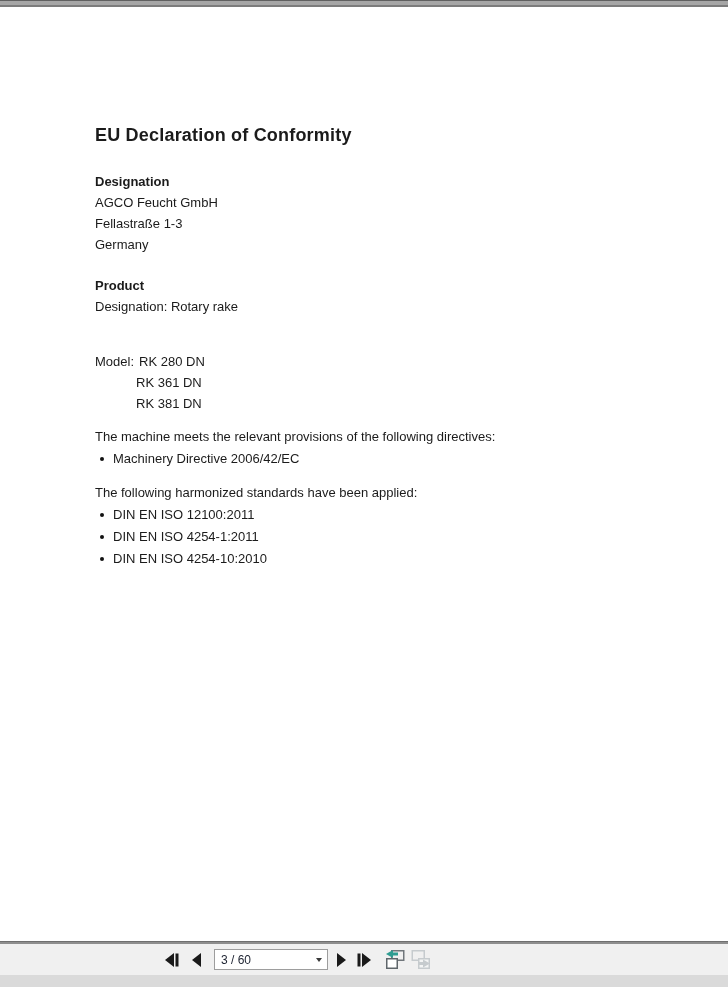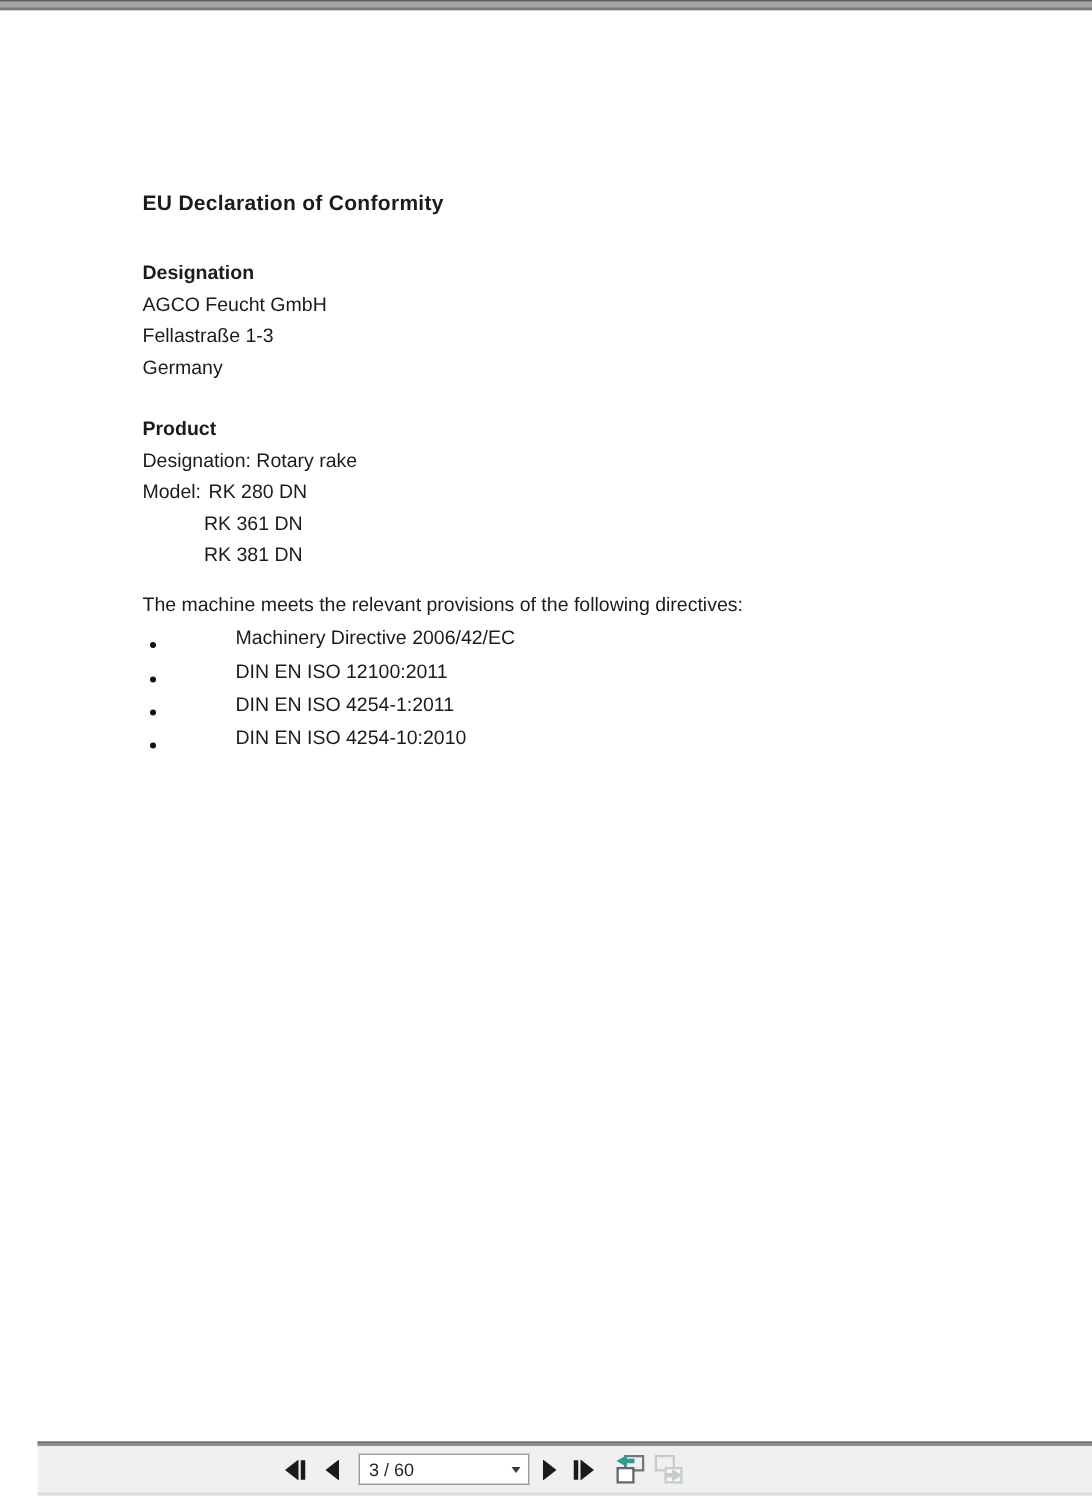--- a/index.html
+++ b/index.html
@@ -27,49 +27,49 @@
     background: #ffffff;
     overflow: hidden;
   }
   .doc-page {
     padding: 119px 60px 0 95px;
     color: #1b1b1b;
     font-size: 13px;
     line-height: 21px;
   }
   .doc-title {
-    font-size: 14px;
+    font-size: 18px;
     font-weight: bold;
     line-height: 18px;
     margin: 0 0 0 0;
     letter-spacing: 0.2px;
   }
   .section-heading {
     font-weight: bold;
     margin-top: 27px;
   }
   .section-heading.product { margin-top: 20px; }
   .line { }
-  .model-row { display: flex; }
+  .model-row { display: flex; margin-top: 34px; }
   .model-label { }
   .model-value { margin-left: 5px; }
   .model-indent { padding-left: 41px; }
   .para { margin-top: 12px; }
-  .bullet-row { display: flex; align-items: center; line-height: 22px; gap: 44px; }
+  .bullet-row { display: flex; align-items: flex-start; line-height: 22px; }
   .bullet-dot {
     width: 4px; height: 4px; border-radius: 50%;
     background: #111;
     margin: 9px 9px 0 5px;
     flex: 0 0 auto;
   }
   .bullet-list { margin-top: 1px; }
   .signature { margin-top: 21px; }
 
   
-  .bottom-area { position: absolute; left: 0; right: 0; bottom: 0; height: 36px; padding-left: 25px; }
+  .bottom-area { position: absolute; left: 0; right: 0; bottom: 0; height: 56px; }
   .toolbar-top-edge { height: 3px; background: #8e8e8e; border-top: 1px solid #6f6f6f; }
   .toolbar {
     height: 31px;
     background: #f0f0f0;
     display: flex;
     align-items: center;
   }
   .status-strip { height: 12px; background: #dadada; }
 
   .nav-group {
@@ -150,20 +150,21 @@
     <div class="line model-indent">RK 381 DN</div>
 
     <div class="para">The machine meets the relevant provisions of the following directives:</div>
     <div class="bullet-list">
       <div class="bullet-row">
         <span class="bullet-dot"></span>
         <span>Machinery Directive 2006/42/EC</span>
       </div>
     </div>
 
+    <div class="para">The following harmonized standards have been applied:</div>
     <div class="bullet-list">
       <div class="bullet-row">
         <span class="bullet-dot"></span>
         <span>DIN EN ISO 12100:2011</span>
       </div>
       <div class="bullet-row">
         <span class="bullet-dot"></span>
         <span>DIN EN ISO 4254-1:2011</span>
       </div>
       <div class="bullet-row">

